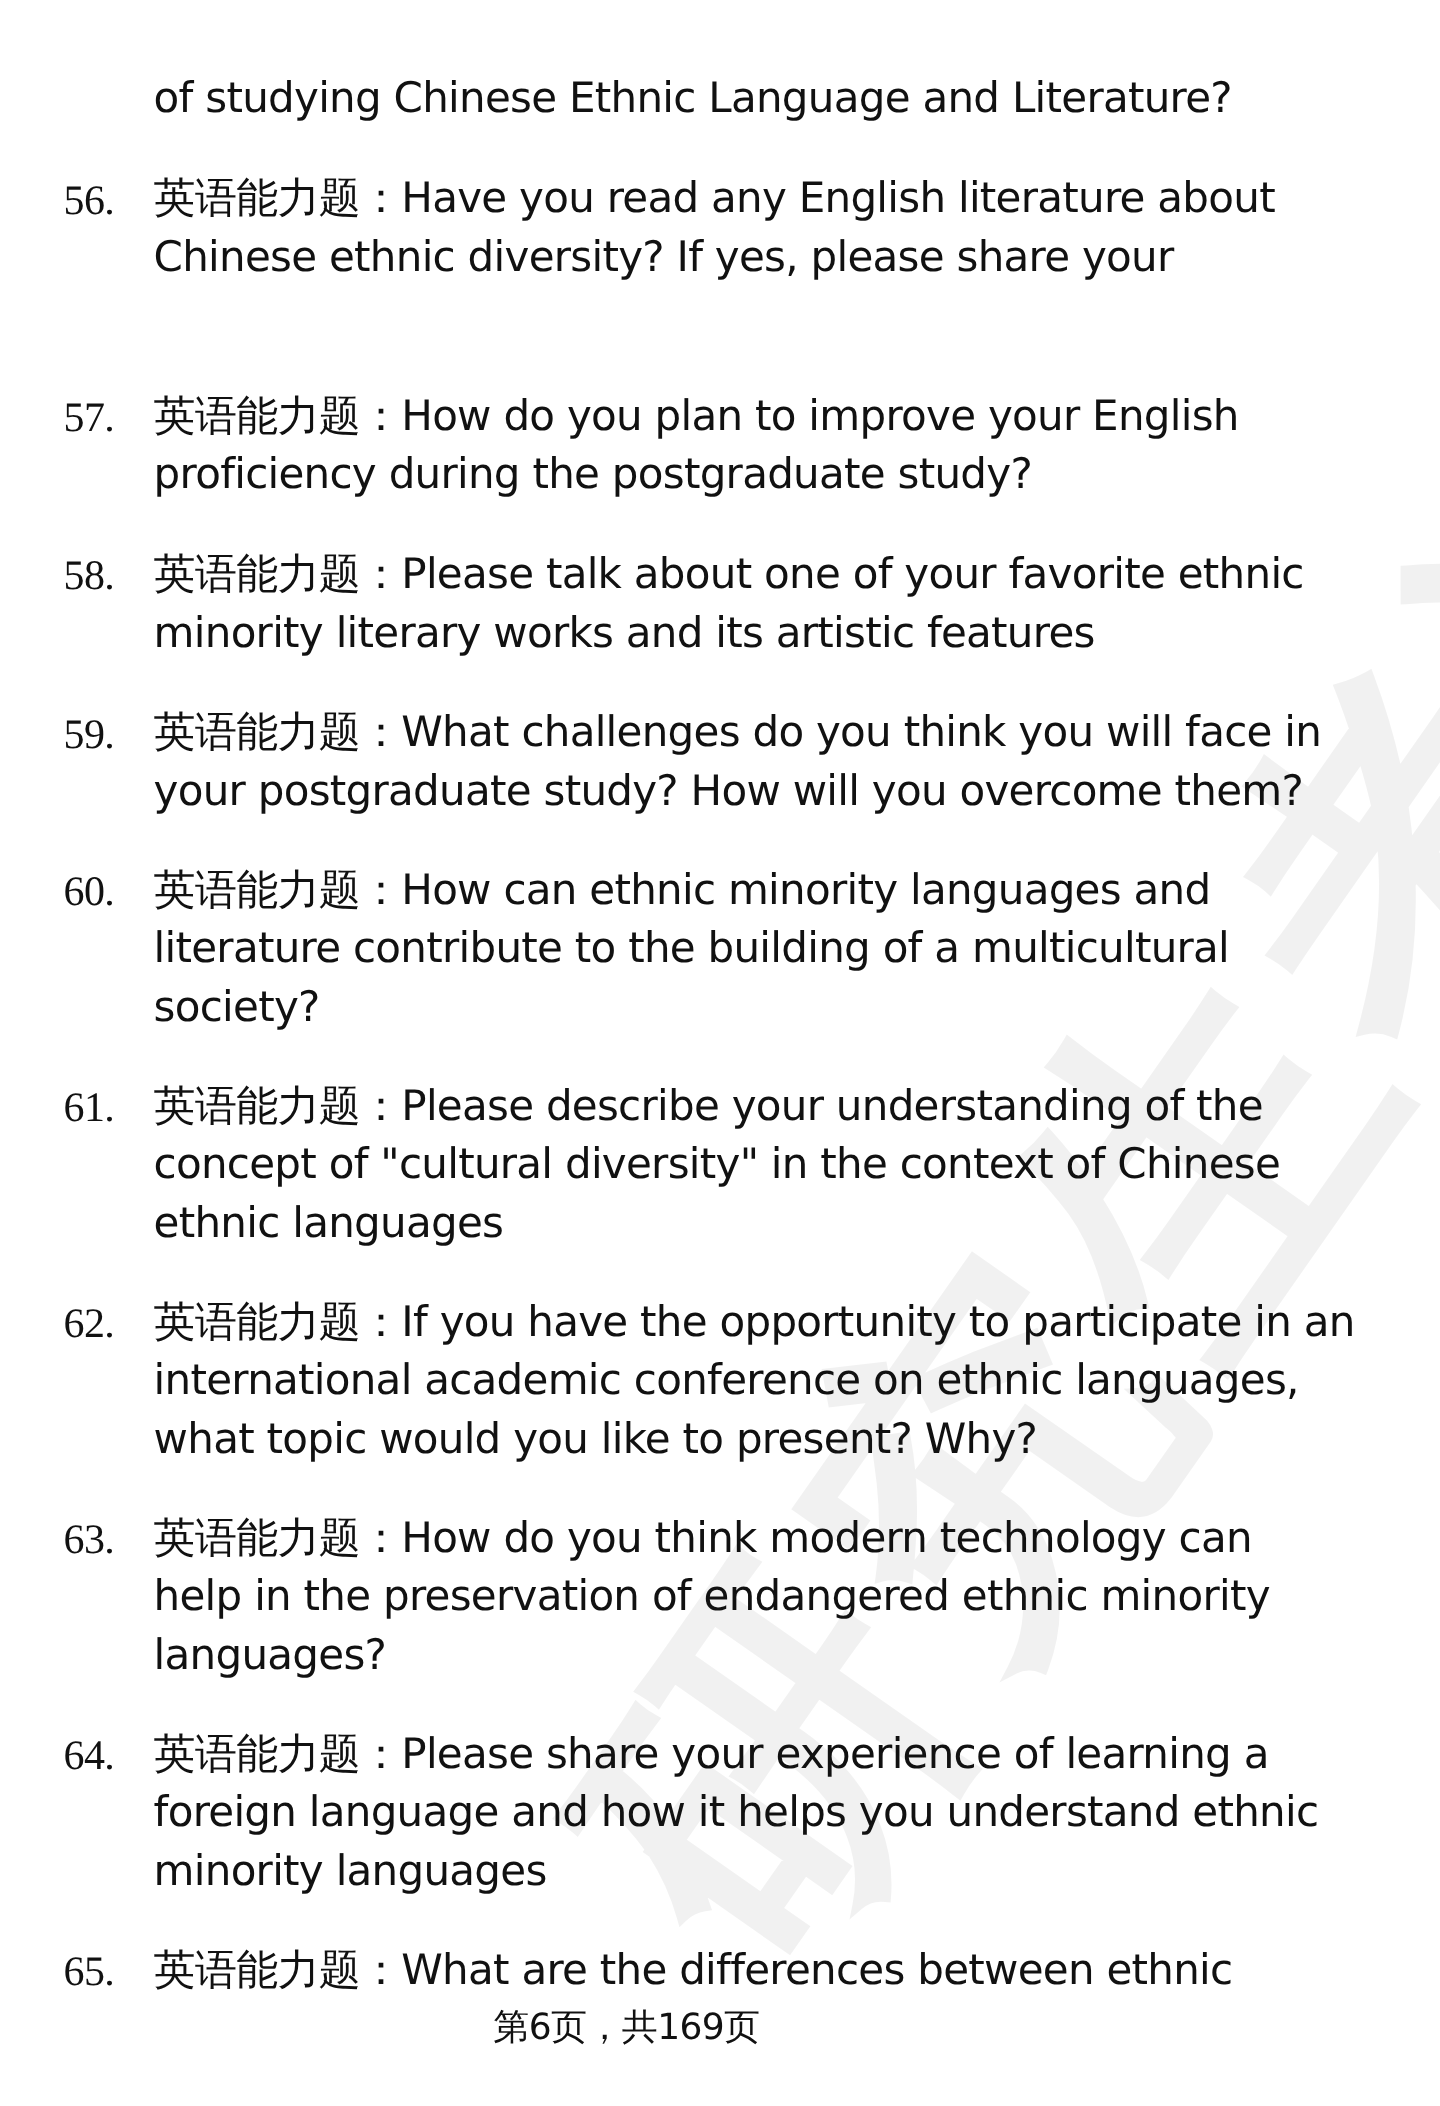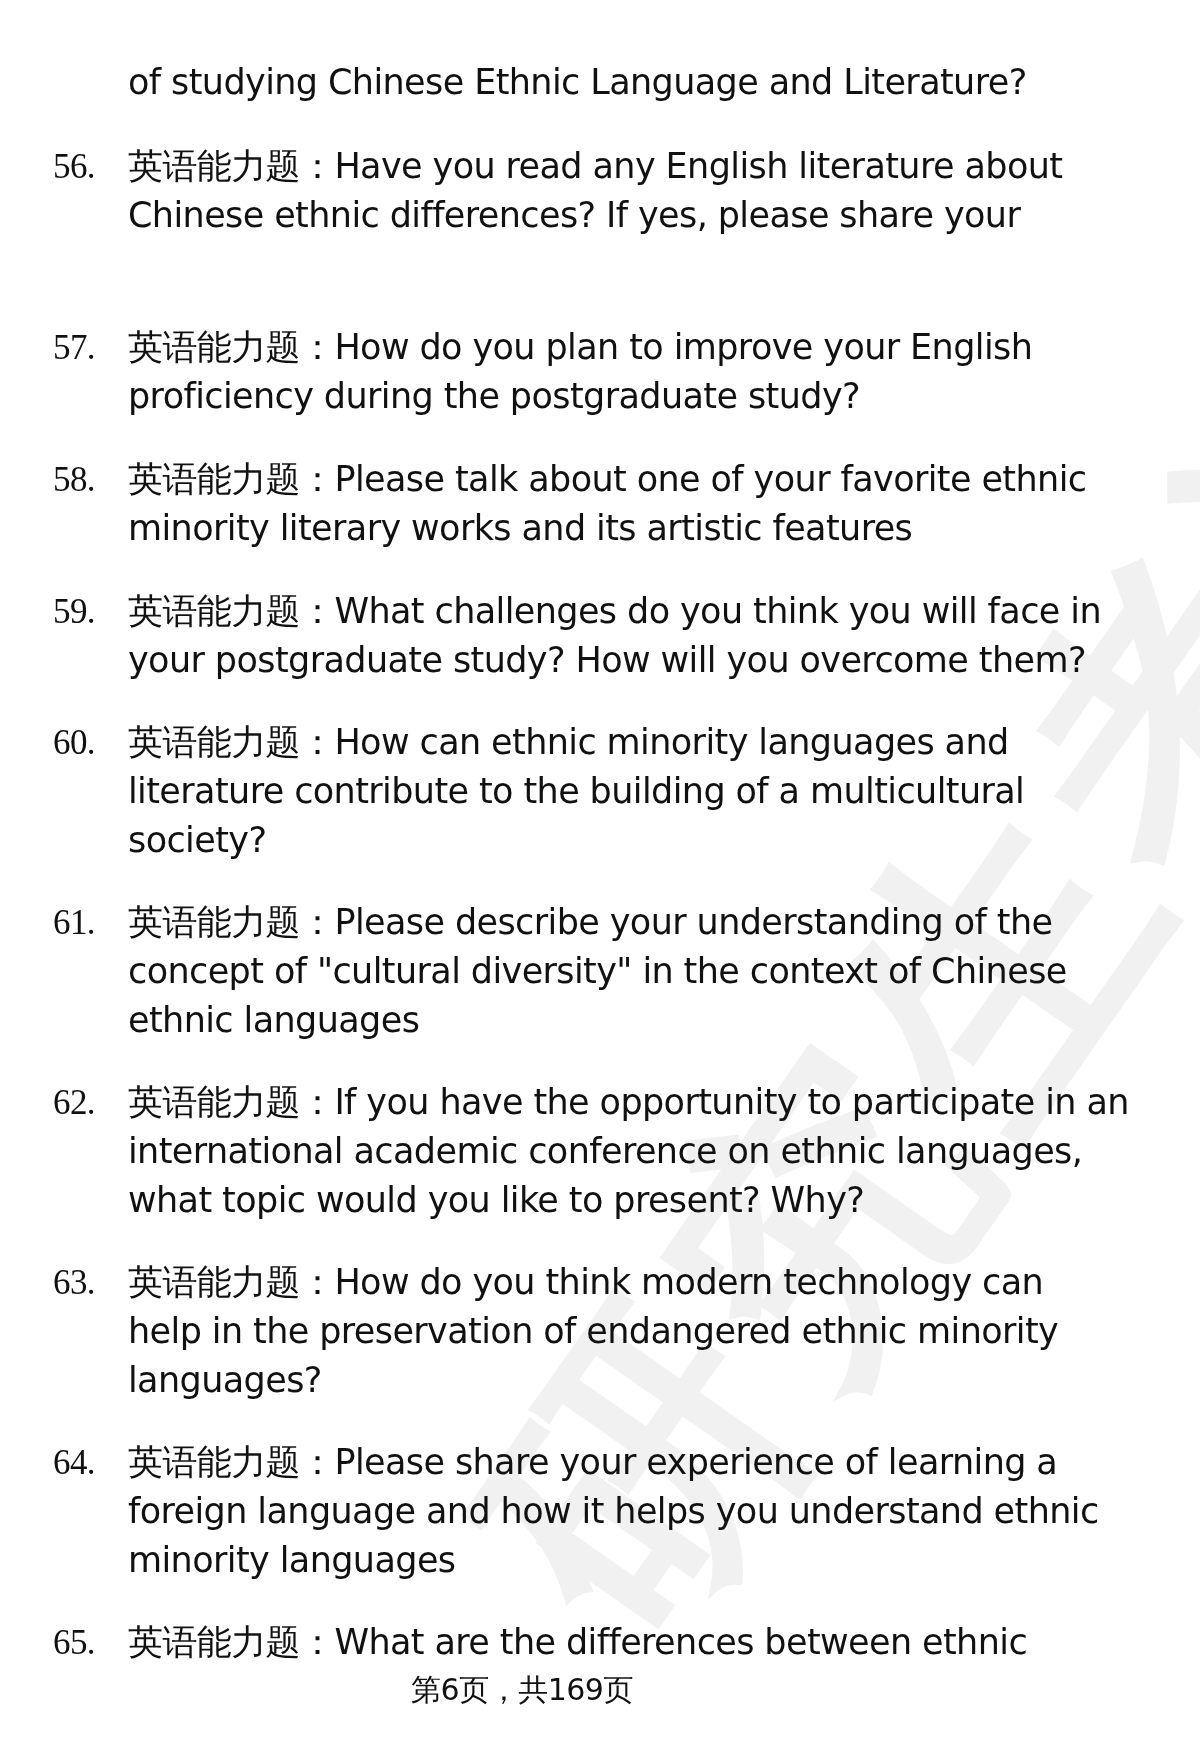--- a/index.html
+++ b/index.html
@@ -39,21 +39,21 @@
 <div class="page">
 
   <div class="watermark">研究生考试</div>
 
   <div class="line" style="top:58px;">of studying Chinese Ethnic Language and Literature?</div>
 
   <div class="item" style="top:142px;">
     <div class="num">56.</div>
     <div class="text">
       <div>英语能力题：Have you read any English literature about</div>
-      <div>Chinese ethnic differences? If yes, please share your</div>
+      <div>Chinese ethnic diversity? If yes, please share your</div>
     </div>
   </div>
 
   <div class="item" style="top:323px;">
     <div class="num">57.</div>
     <div class="text">
       <div>英语能力题：How do you plan to improve your English</div>
       <div>proficiency during the postgraduate study?</div>
     </div>
   </div>

